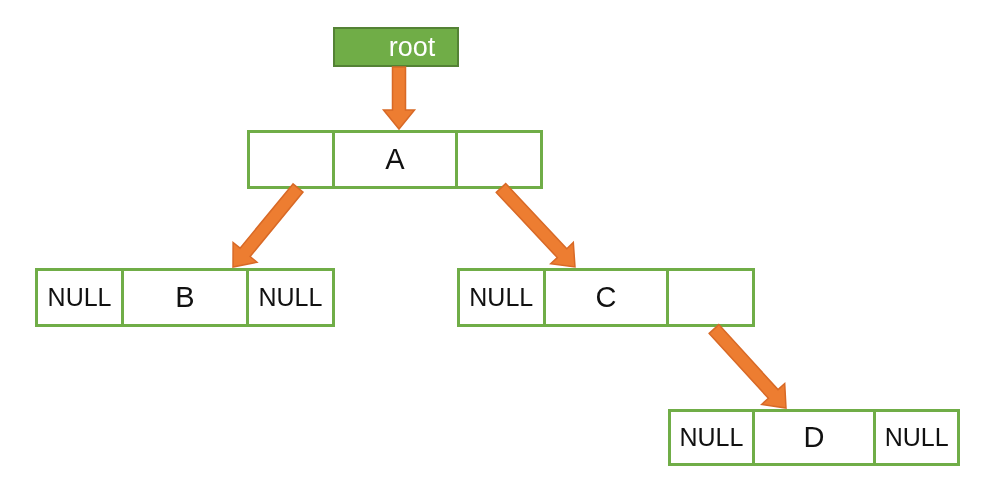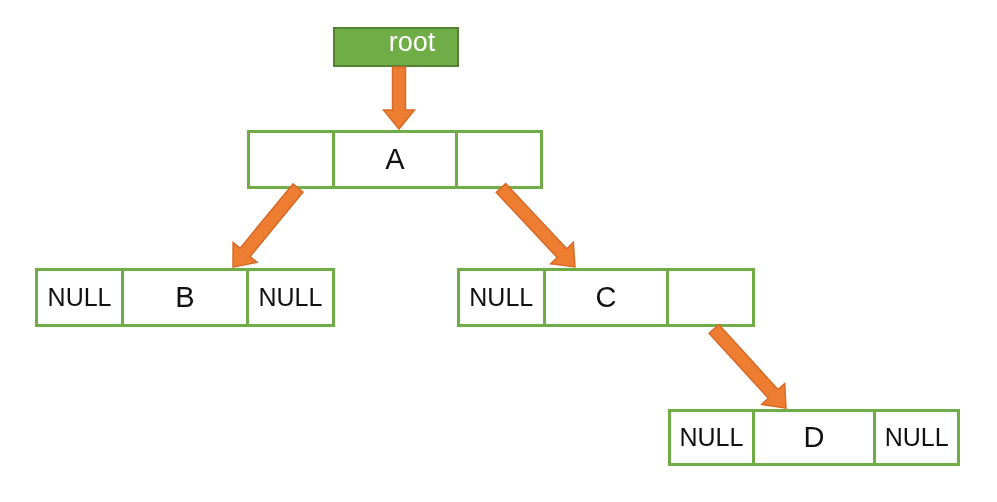--- a/index.html
+++ b/index.html
@@ -22,21 +22,21 @@
     overflow: hidden;
   }
 
   
   .root-box{
     position: absolute;
     left: 333px; top: 27px;
     width: 126px; height: 40px;
     background: var(--green);
     border: 2px solid var(--root-border);
-    display: flex; align-items: flex-start; justify-content: center;
+    display: flex; align-items: center; justify-content: center;
     color: #ffffff;
     font-size: 27px;
     line-height: 1;
     padding-left: 32px;
   }
 
   
   .node{
     position: absolute;
     display: flex;

